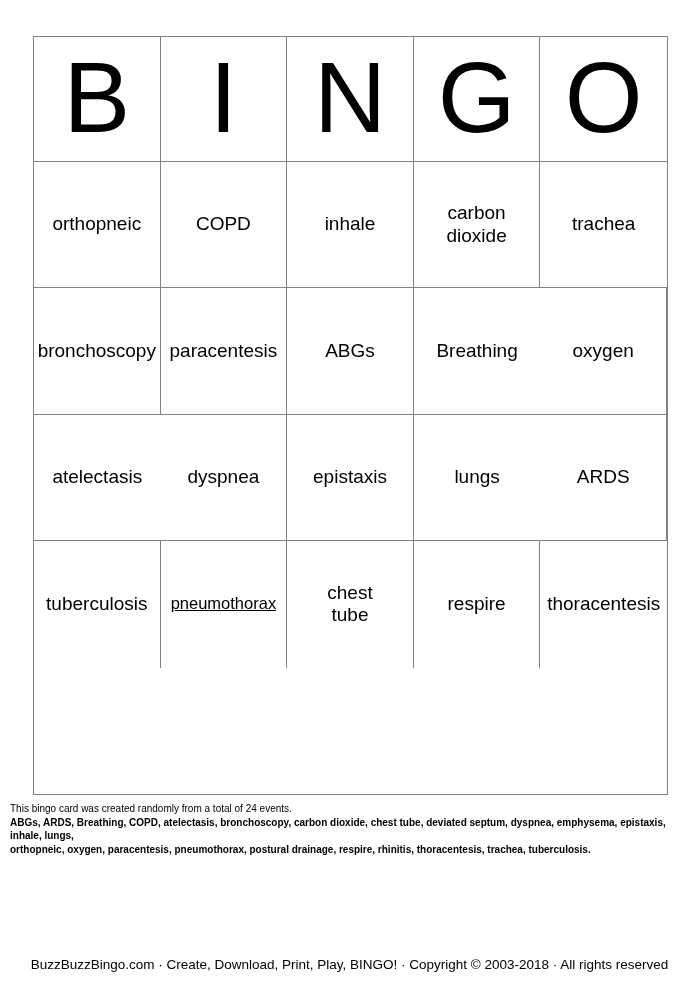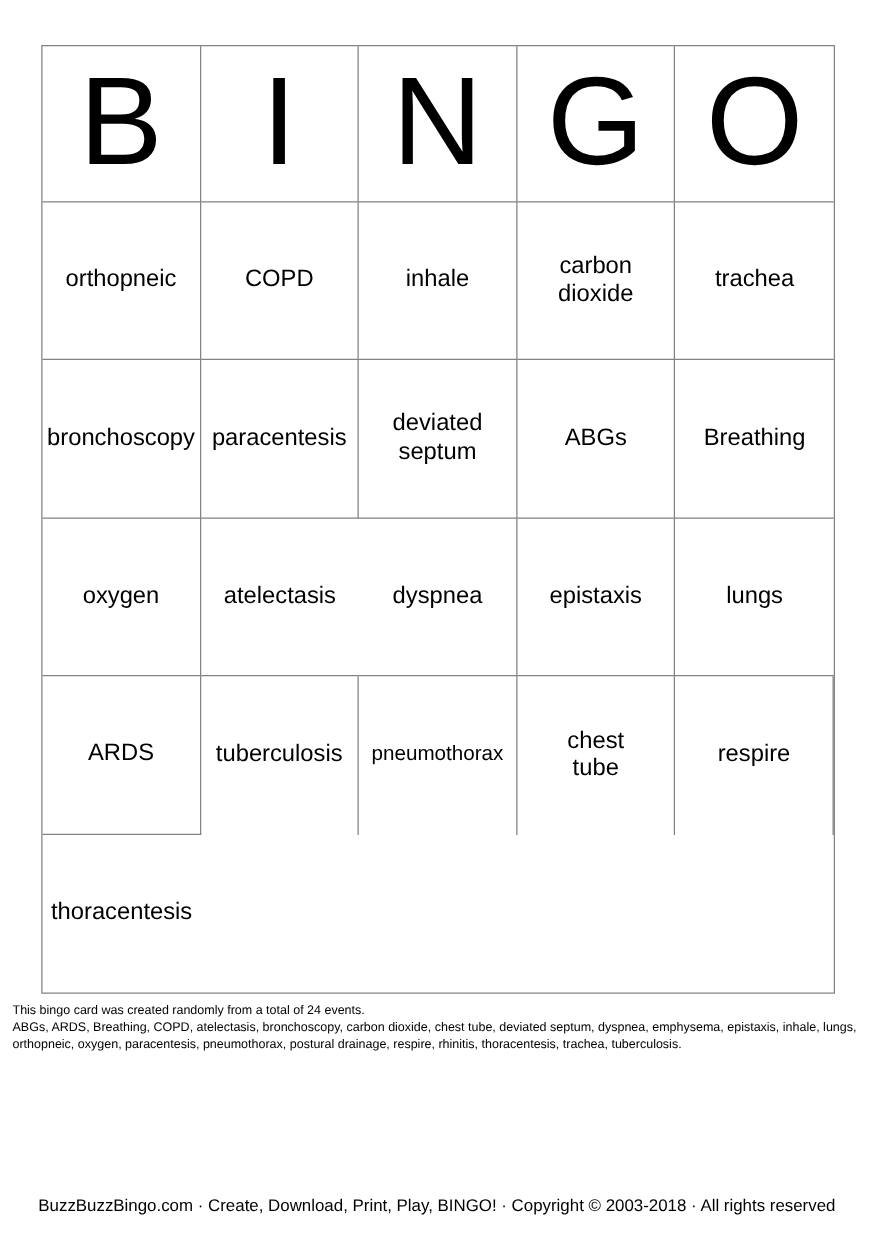--- a/index.html
+++ b/index.html
@@ -47,31 +47,31 @@
     padding-bottom: 4px;
     color: #000000;
   }
   .cell {
     font-size: 19px;
     line-height: 1.2;
     white-space: pre-line;
     padding: 2px;
     color: #000000;
   }
-  .cell.fit-sm { font-size: 16.5px; }
+  .cell.fit-sm { font-size: 16.5px; text-decoration: underline; }
   .footnote {
     position: absolute;
     left: 10px;
     top: 802px;
     width: 686px;
     font-size: 10px;
     line-height: 13.5px;
     color: #000000;
   }
-  .footnote .events { white-space: pre-line; }
+  .footnote .events { white-space: pre-line; font-weight: bold; }
   .site-footer {
     position: absolute;
     left: 0;
     top: 957px;
     width: 699px;
     text-align: center;
     font-size: 13.5px;
     color: #000000;
   }
 </style>
@@ -90,22 +90,20 @@
 
     <div class="cell">orthopneic</div>
     <div class="cell">COPD</div>
     <div class="cell">inhale</div>
     <div class="cell">carbon
 dioxide</div>
     <div class="cell col5">trachea</div>
 
     <div class="cell">bronchoscopy</div>
     <div class="cell">paracentesis</div>
-    <div class="cell">deviated
-septum</div>
     <div class="cell">ABGs</div>
     <div class="cell col5">Breathing</div>
 
     <div class="cell">oxygen</div>
     <div class="cell col5">atelectasis</div>
 
     <div class="cell">dyspnea</div>
     <div class="cell">epistaxis</div>
     <div class="cell col5">lungs</div>
     <div class="cell">ARDS</div>

